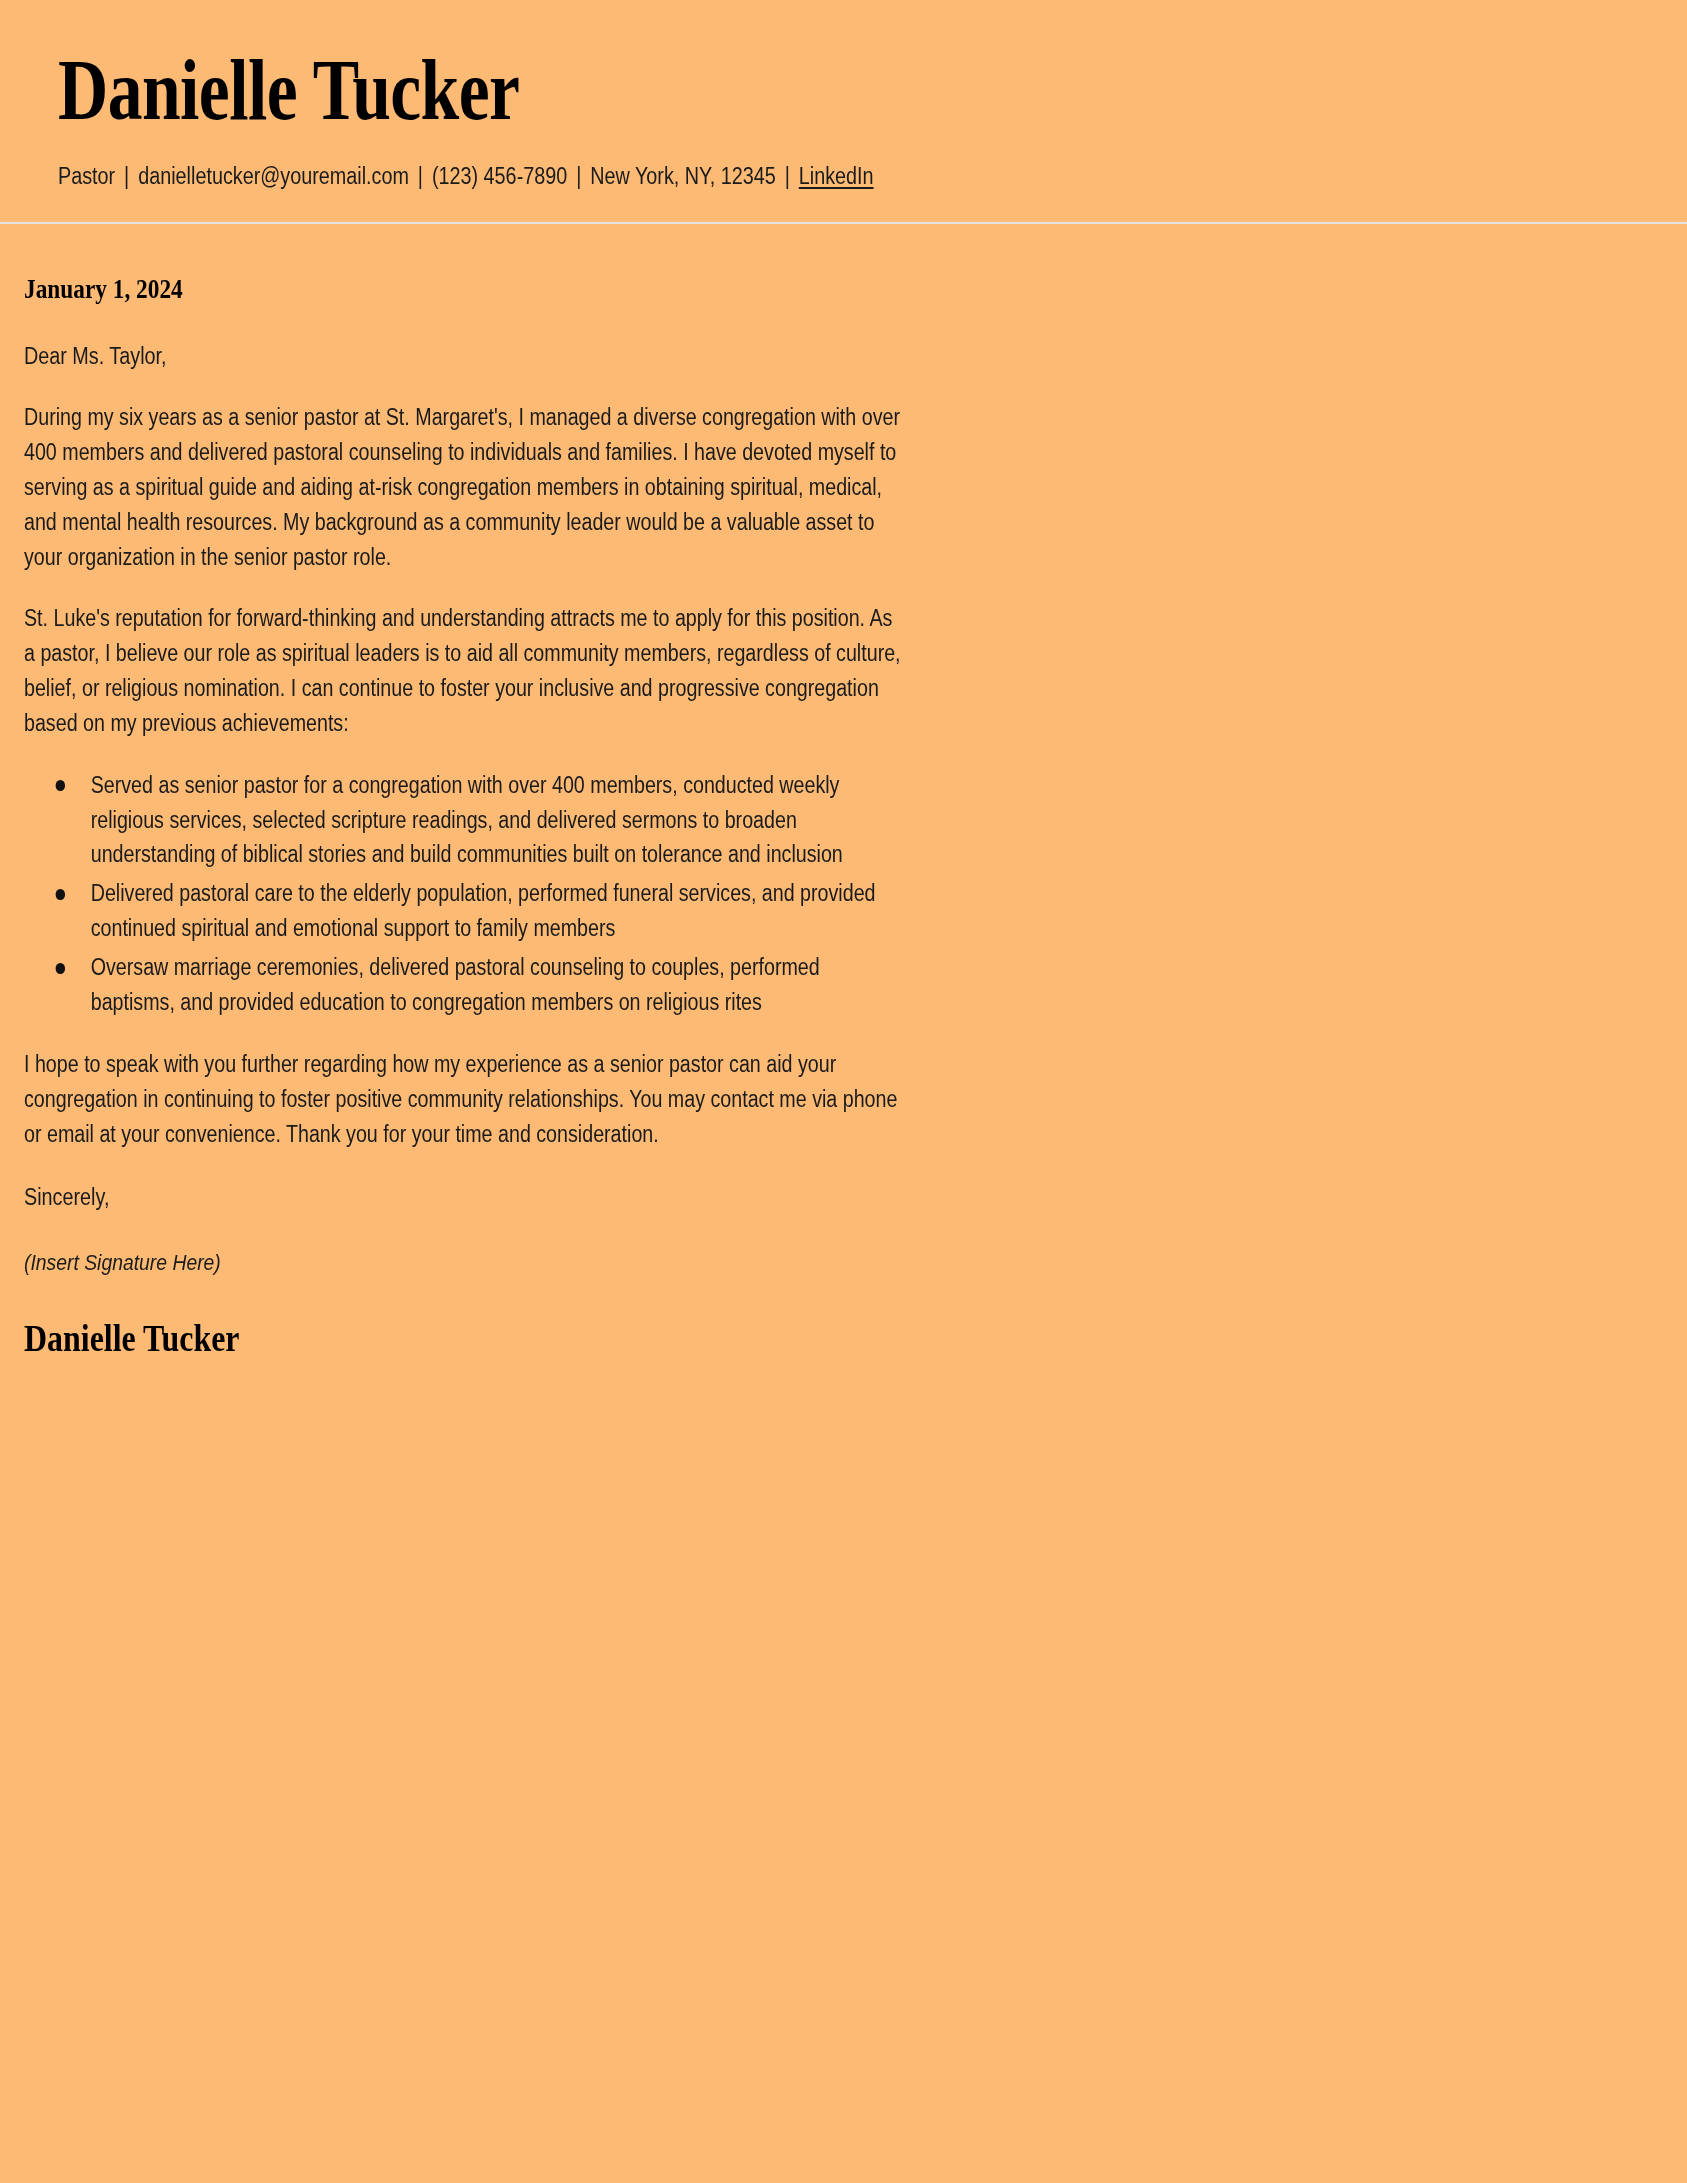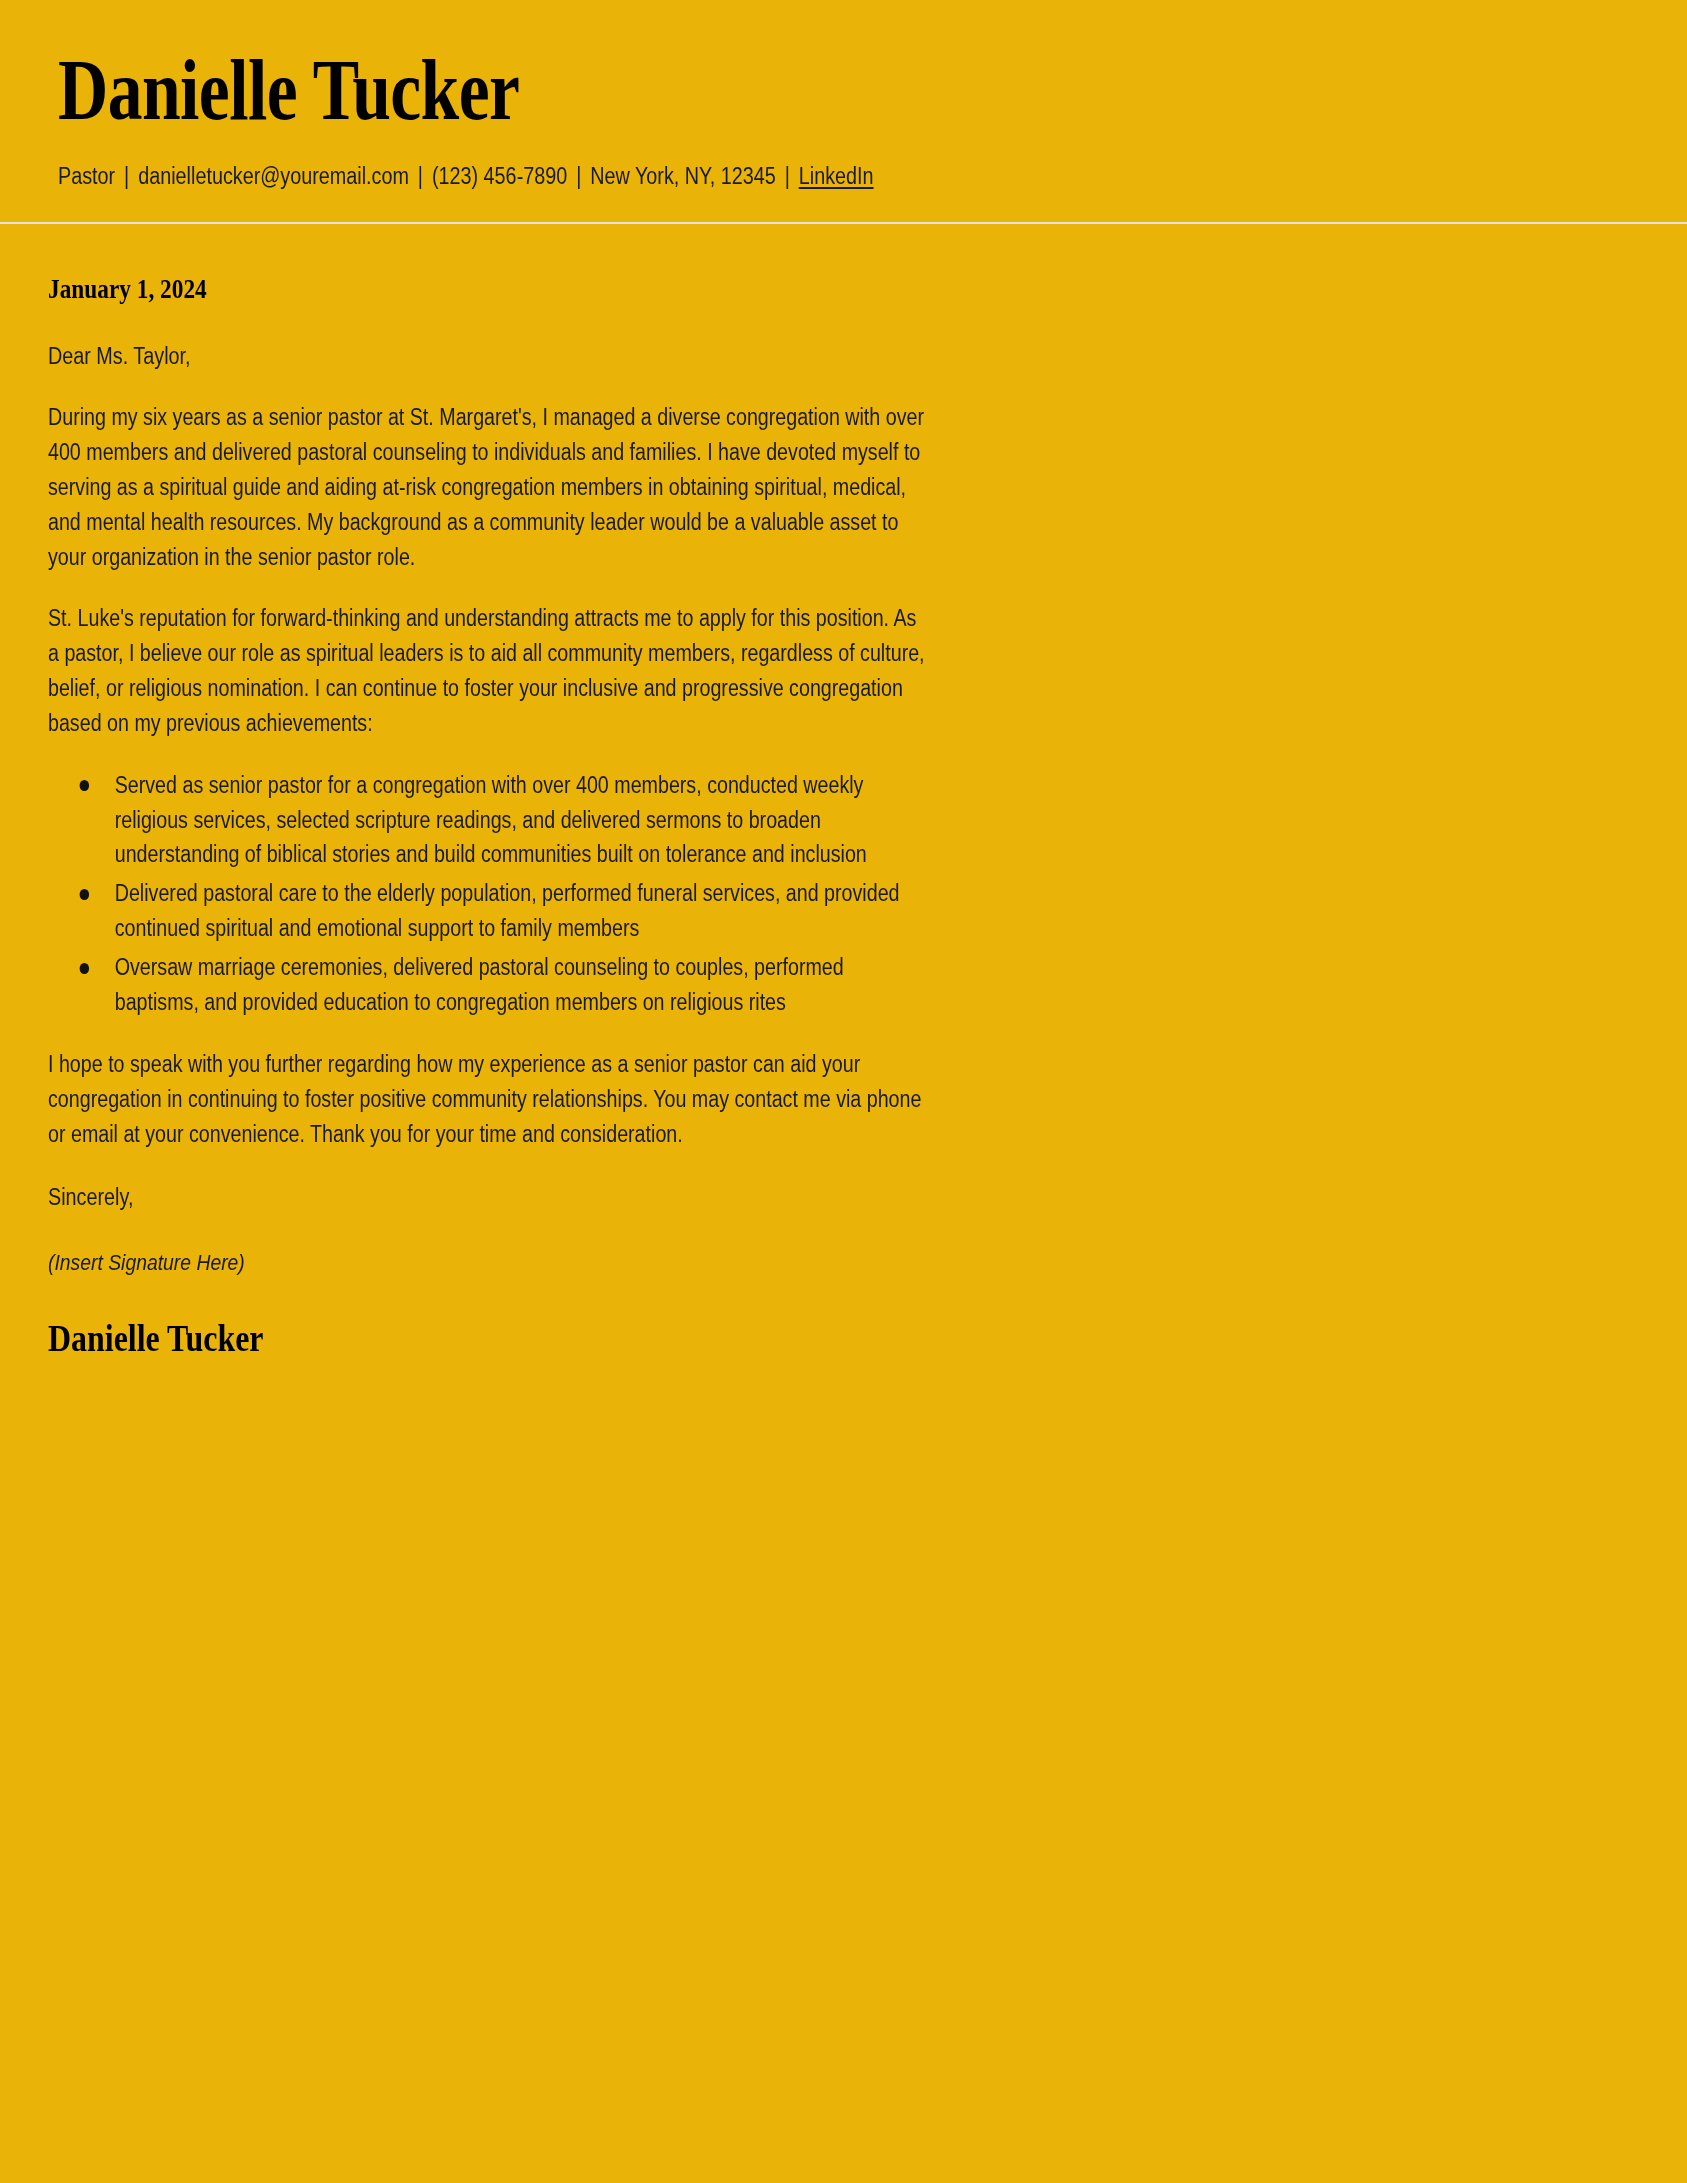--- a/index.html
+++ b/index.html
@@ -11,21 +11,21 @@
     width: 1687px;
     height: 2183px;
     font-family: "Liberation Sans", sans-serif;
     color: #1a1a1a;
     -webkit-font-smoothing: antialiased;
   }
 
   .page {
     width: 1687px;
     min-height: 2183px;
-    background: #eab308;
+    background: #fdba74;
     box-sizing: border-box;
     position: relative;
   }
 
   
   .header {
     padding: 41px 58px 0 58px;
   }
   .applicant-name {
     font-family: "Liberation Serif", serif;
@@ -60,21 +60,21 @@
 
   .divider {
     margin-top: 30px;
     width: 100%;
     height: 2px;
     background: #e3e3e3;
   }
 
   
   .letter {
-    padding: 0 48px;
+    padding: 0 24px;
   }
 
   .letter-date {
     font-family: "Liberation Serif", serif;
     font-weight: 700;
     font-size: 26.5px;
     color: #000000;
     margin-top: 50px;
     transform: scaleX(0.88);
     transform-origin: left center;

